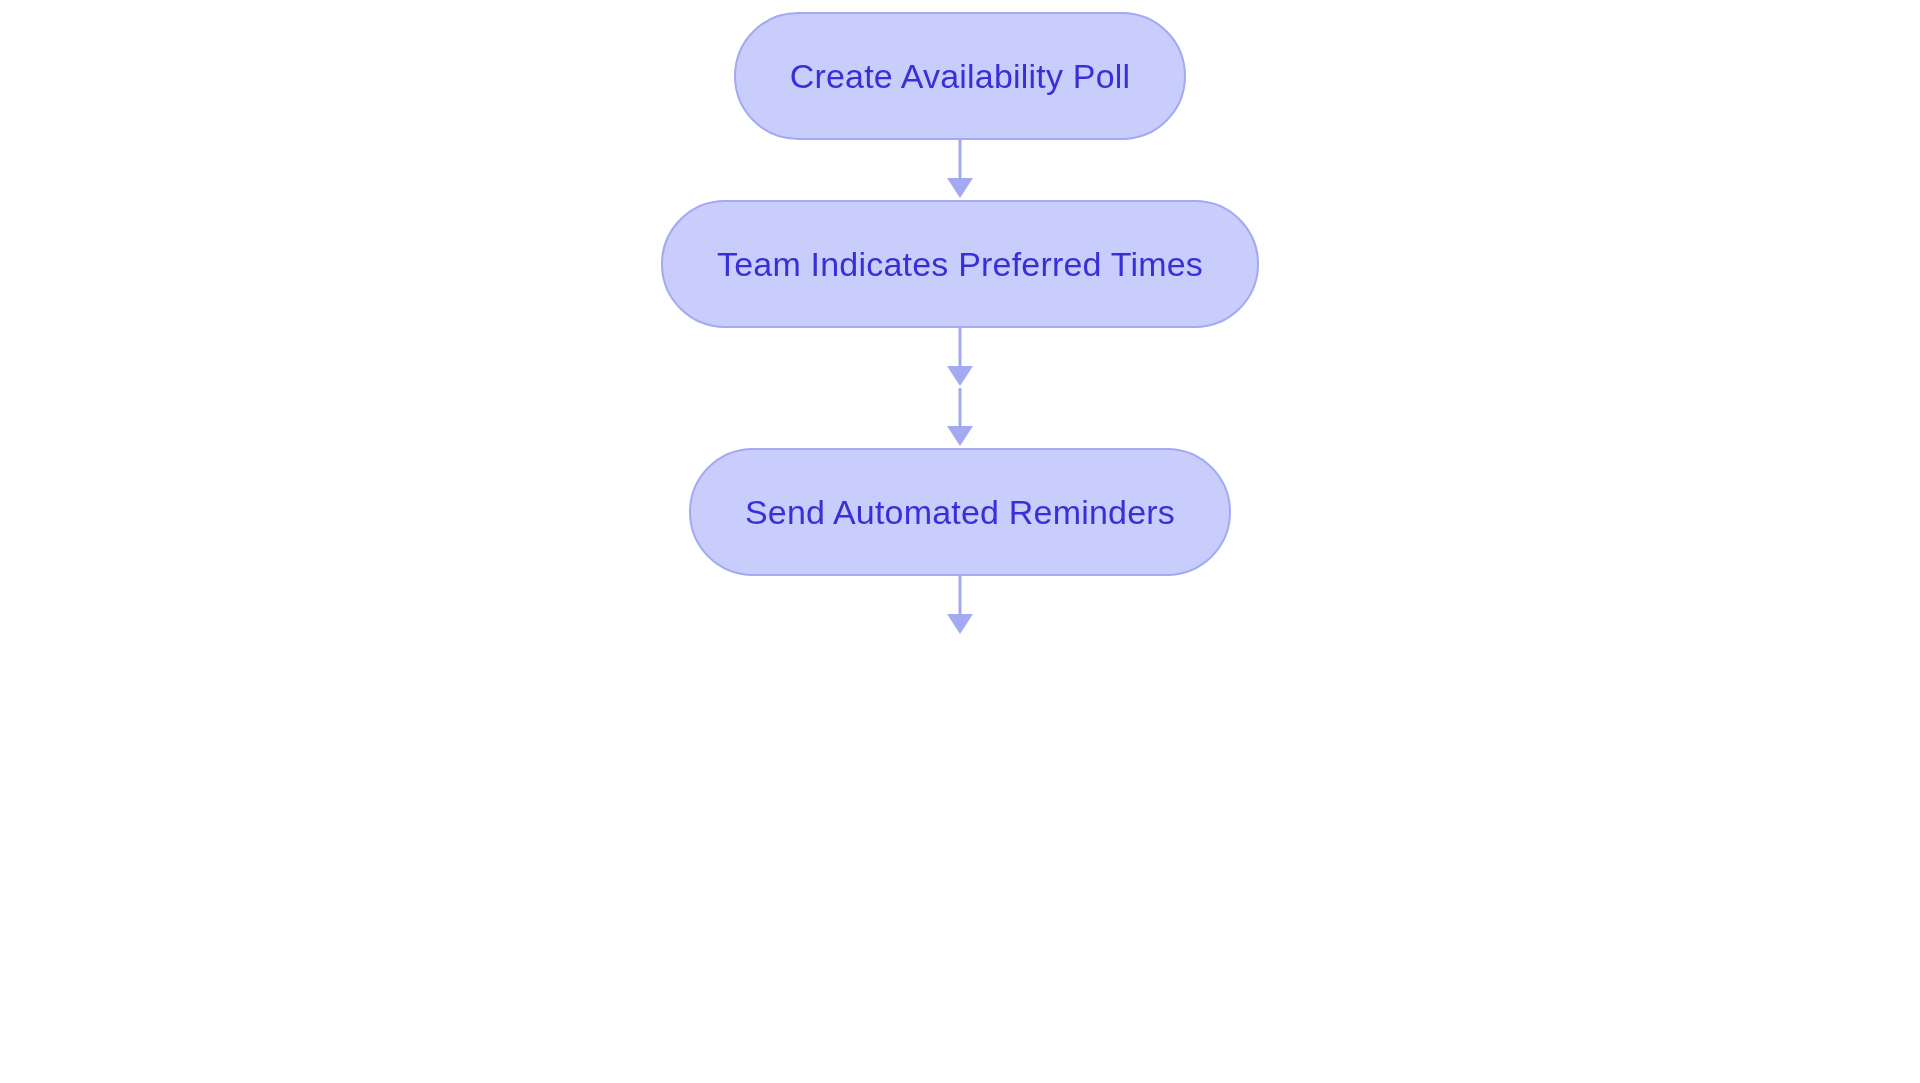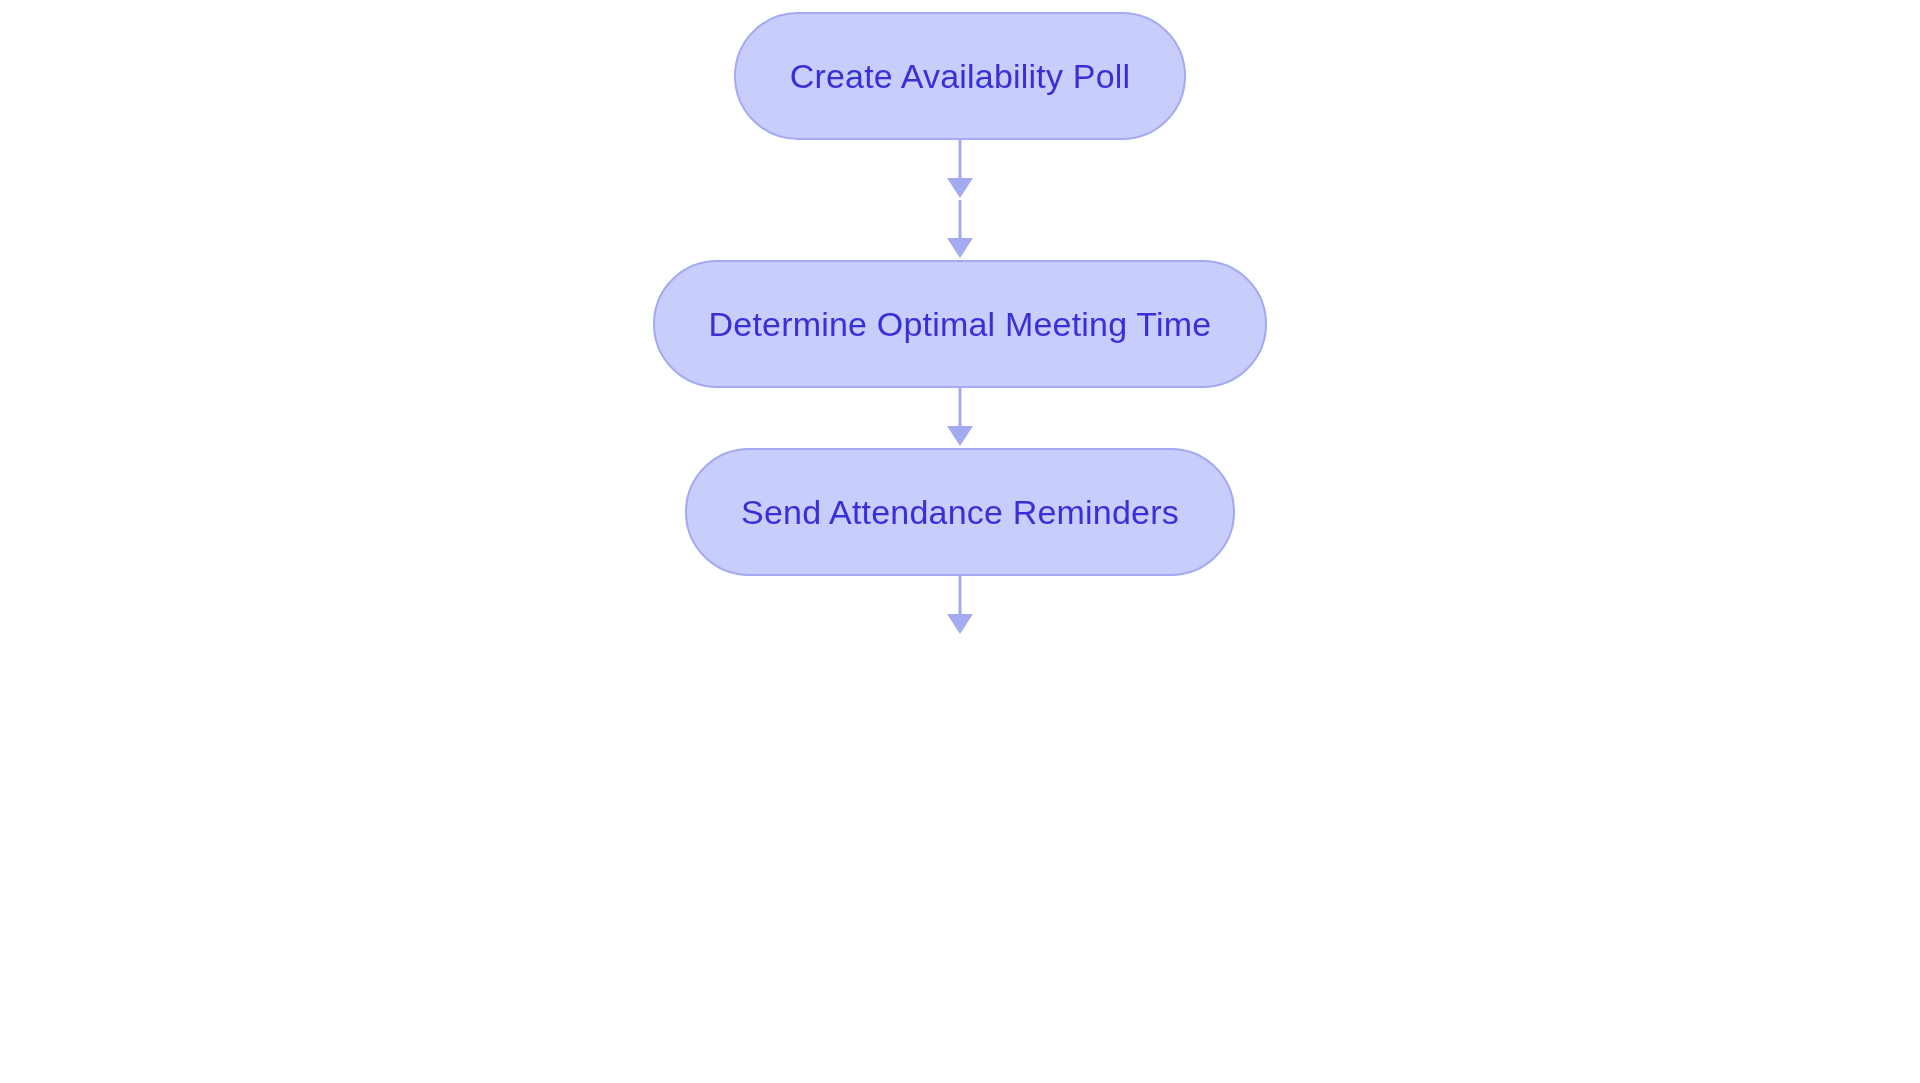--- a/index.html
+++ b/index.html
@@ -81,37 +81,37 @@
 
     <div class="node">
       <span class="node-label">Create Availability Poll</span>
     </div>
 
     <svg class="connector" viewBox="0 0 60 60">
       <line class="connector-line" x1="30" y1="0" x2="30" y2="42"></line>
       <polygon class="connector-head" points="17,38 43,38 30,58"></polygon>
     </svg>
 
+    <div class="node">
+      <span class="node-label">Team Indicates Preferred Times</span>
+    </div>
+
+    <svg class="connector" viewBox="0 0 60 60">
+      <line class="connector-line" x1="30" y1="0" x2="30" y2="42"></line>
+      <polygon class="connector-head" points="17,38 43,38 30,58"></polygon>
+    </svg>
+
 
     <svg class="connector" viewBox="0 0 60 60">
       <line class="connector-line" x1="30" y1="0" x2="30" y2="42"></line>
       <polygon class="connector-head" points="17,38 43,38 30,58"></polygon>
     </svg>
 
     <div class="node">
-      <span class="node-label">Determine Optimal Meeting Time</span>
-    </div>
-
-    <svg class="connector" viewBox="0 0 60 60">
-      <line class="connector-line" x1="30" y1="0" x2="30" y2="42"></line>
-      <polygon class="connector-head" points="17,38 43,38 30,58"></polygon>
-    </svg>
-
-    <div class="node">
-      <span class="node-label">Send Attendance Reminders</span>
+      <span class="node-label">Send Automated Reminders</span>
     </div>
 
     <svg class="connector" viewBox="0 0 60 60">
       <line class="connector-line" x1="30" y1="0" x2="30" y2="42"></line>
       <polygon class="connector-head" points="17,38 43,38 30,58"></polygon>
     </svg>
 
 
   </div>
 </div>

